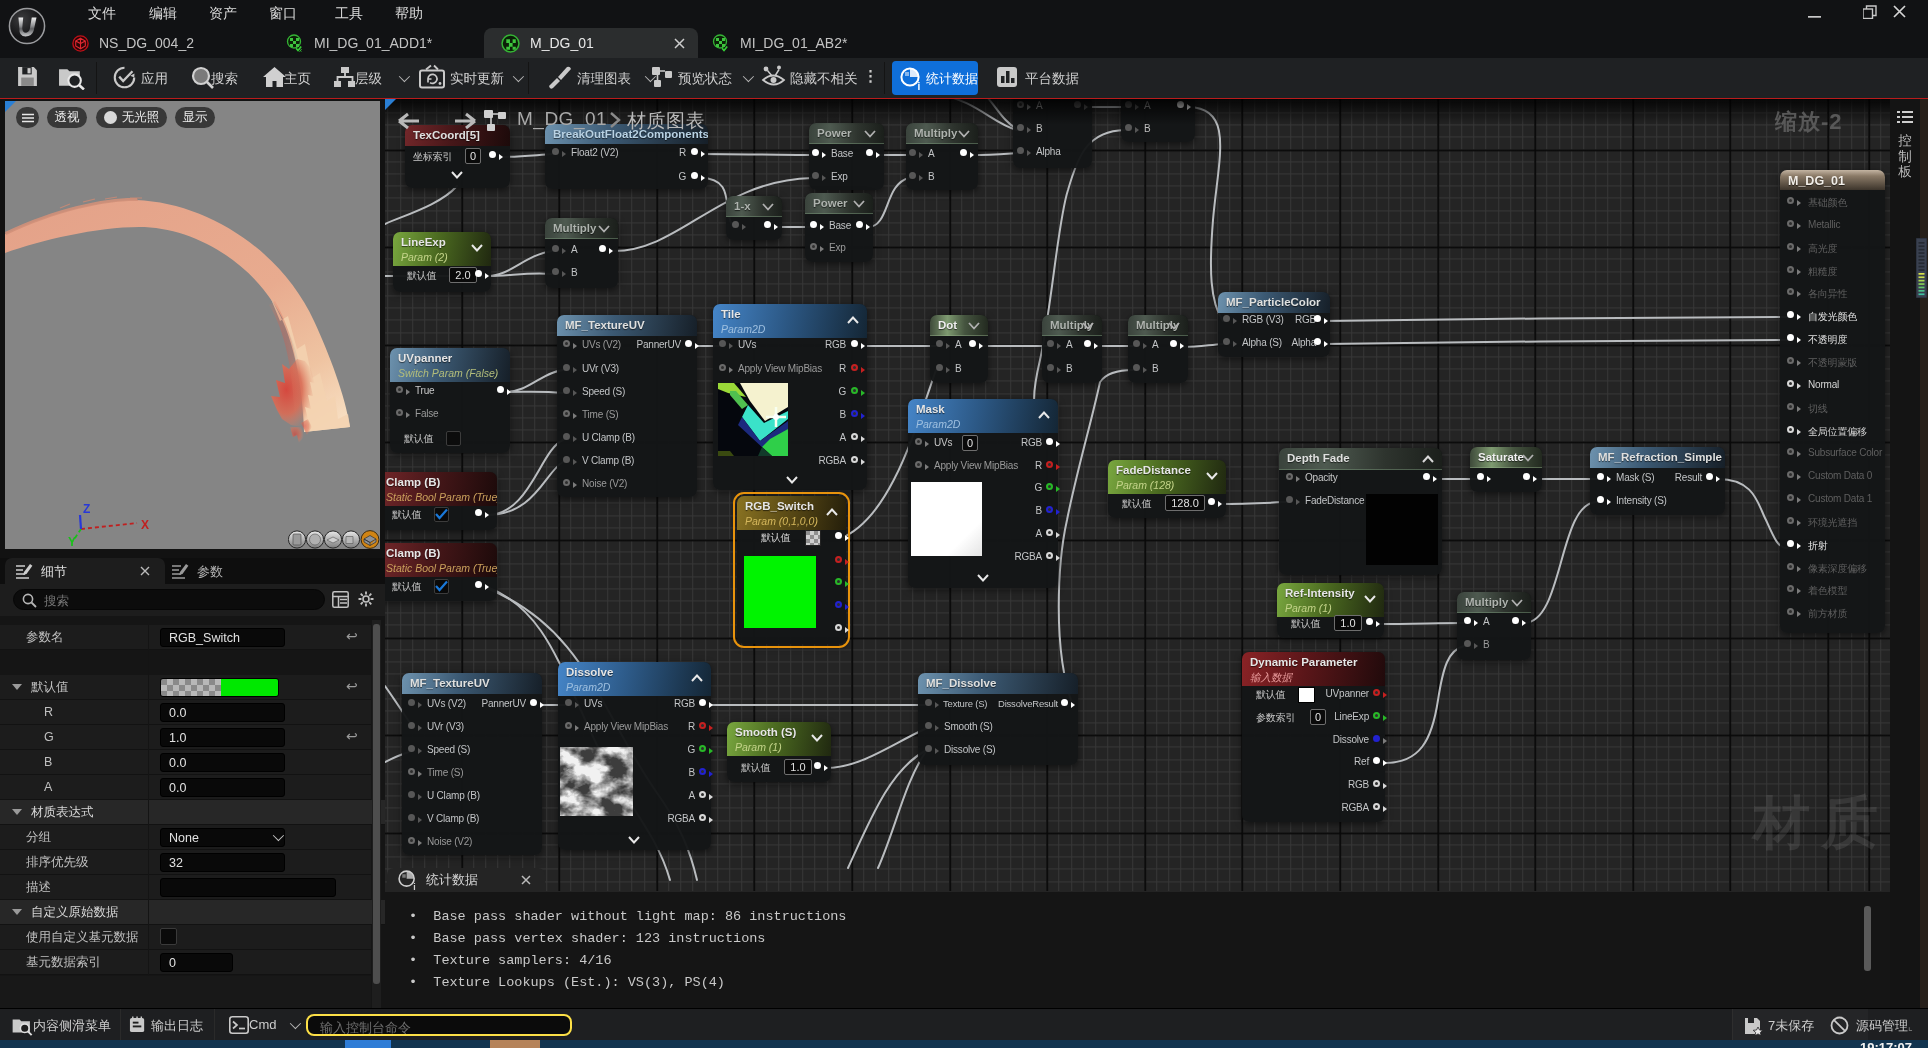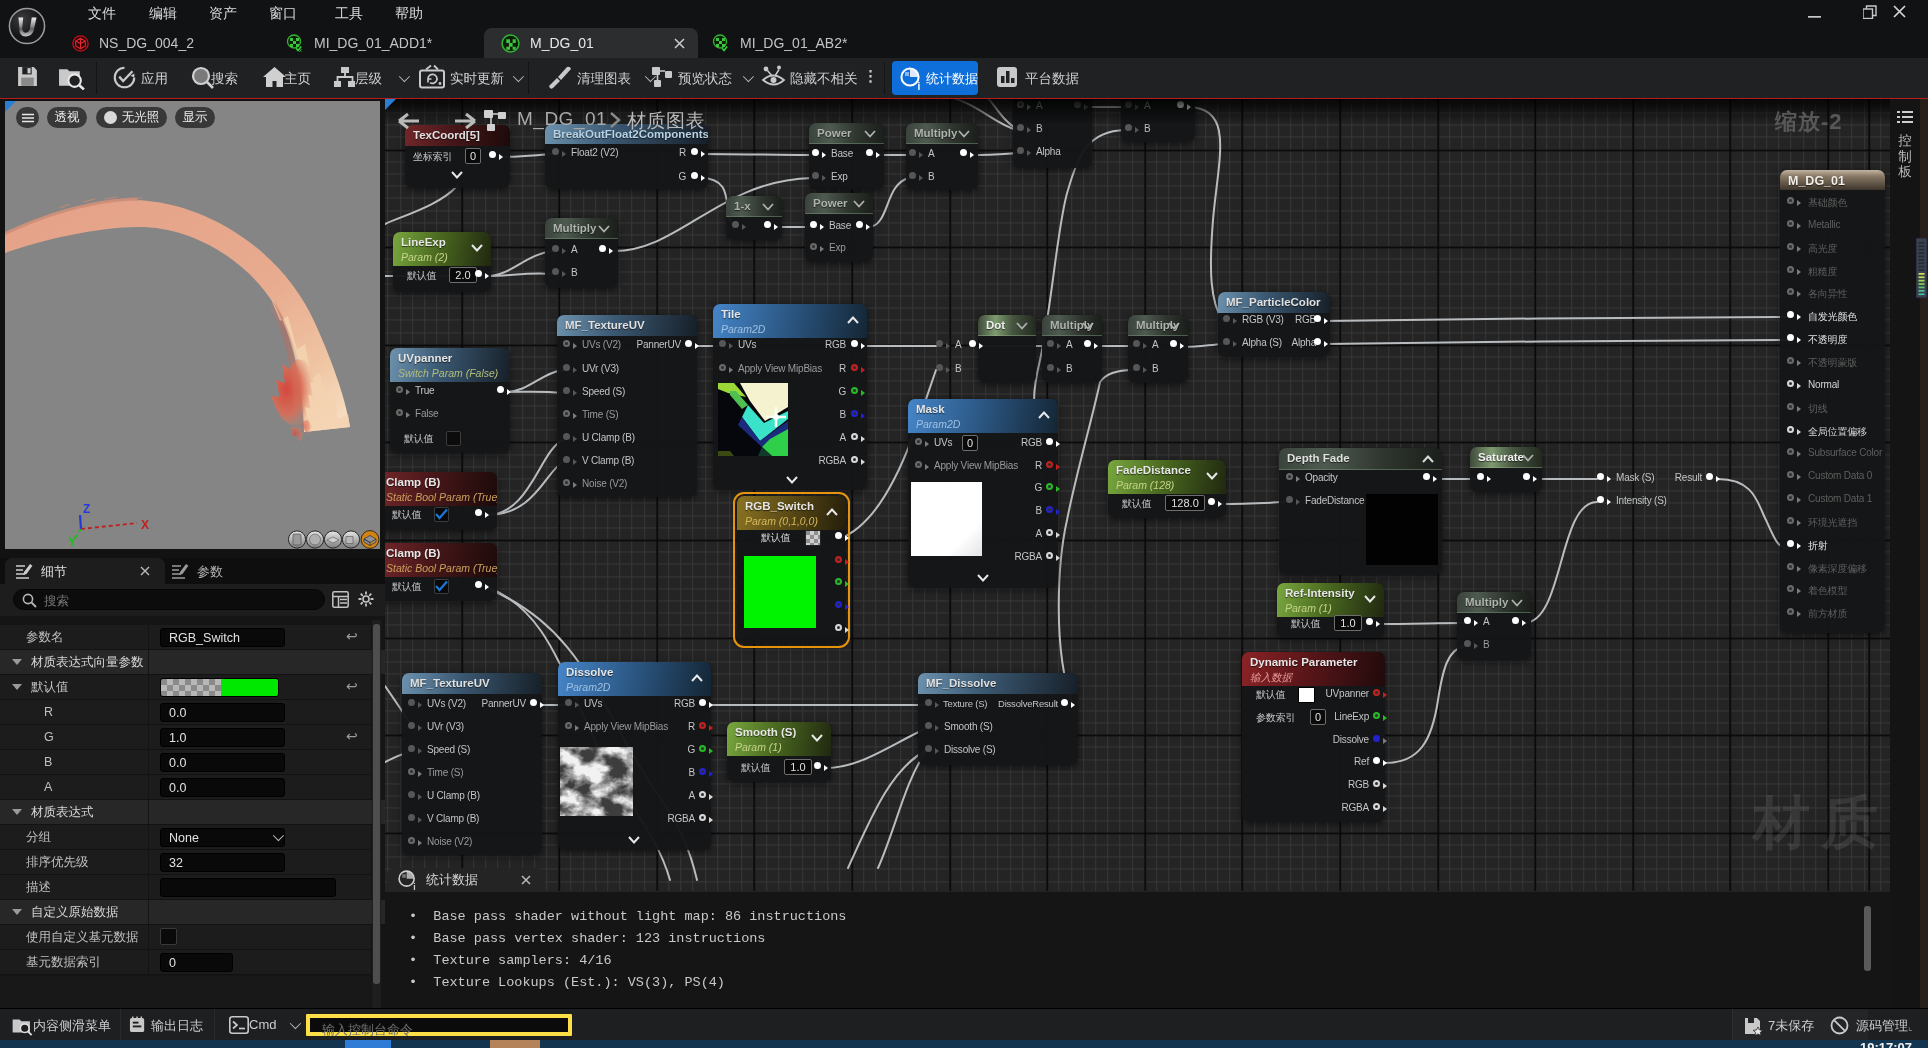--- a/index.html
+++ b/index.html
@@ -327,21 +327,20 @@
         <circle cx="9" cy="9" r="3" fill="none" stroke="#c2c2c2" stroke-width="1.6"></circle>
         <path d="M9 1.5 v3 M9 13.5 v3 M1.5 9 h3 M13.5 9 h3 M3.7 3.7 l2.1 2.1 M12.2 12.2 l2.1 2.1 M14.3 3.7 l-2.1 2.1 M5.8 12.2 l-2.1 2.1" stroke="#c2c2c2" stroke-width="1.8"></path>
       </svg>
     <div class="abs" style="left:0;top:58px;width:385px;height:9px;background:#151515"></div>
     <div class="abs" style="left:148px;top:67px;width:1px;height:351px;background:#141414;z-index:3"></div>
     <div class="drow" style="top:67px">
         <span class="dlabel" style="margin-left:26px">参数名</span>
       </div>
     <div class="dinput" style="top:70px;left:160px;width:125px">RGB_Switch</div>
       <span class="undo" style="top:70px">↩</span>
-    <div class="drow dcat" style="top:92px;width:385px"><span class="tri" style="margin-left:12px;margin-right:9px"></span>材质表达式向量参数</div>
     <div class="drow" style="top:117px">
         <span class="tri" style="margin-left:12px;margin-right:9px"></span>
         <span class="dlabel">默认值</span>
       </div>
     <div class="abs" style="top:120px;left:160px;width:119px;height:19px;border-radius:3px;overflow:hidden;border:1px solid #000">
       <div class="abs" style="left:0;top:0;width:60px;height:19px;background:repeating-conic-gradient(#b8b8b8 0% 25%, #8a8a8a 0% 50%) 0 0/12px 12px"></div>
       <div class="abs" style="left:60px;top:0;width:59px;height:19px;background:#00e800"></div>
     </div>
       <span class="undo" style="top:120px">↩</span>
     <div class="drow" style="top:142px">
@@ -511,21 +510,21 @@
       </div>
       <div class="node" style="left:328px;top:205px;width:154px;height:186px;">
         <div class="nh nh2 hblue">
           <span class="t">Tile</span>
           <span class="s" style="color:#9fc0e0">Param2D</span>
           <svg class="abs" style="right:8px;top:12px" width="12" height="8">
             <path d="M1 7 L6 1.5 L11 7" stroke="#e8e8e8" stroke-width="2" fill="none"></path>
           </svg>
         </div>
       </div>
-      <div class="node" style="left:545px;top:216px;width:58px;height:68px;margin-left:48px;">
+      <div class="node" style="left:545px;top:216px;width:58px;height:68px;">
         <div class="nh hsage" style="height:21px">
           <span class="t" style="color:#f0f0f0">Dot</span>
           <svg class="abs" style="right:8px;top:7px" width="12" height="8">
             <path d="M1 1 L6 6.5 L11 1" stroke="#b0b0b0" stroke-width="1.8" fill="none"></path>
           </svg>
         </div>
       </div>
       <div class="node" style="left:657px;top:216px;width:60px;height:68px;">
         <div class="nh hdark" style="height:21px">
           <span class="t" style="color:#aeb3ae">Multiply</span>
@@ -593,20 +592,25 @@
             <path d="M1 7 L6 1.5 L11 7" stroke="#d8d8d8" stroke-width="2" fill="none"></path>
           </svg>
         </div>
       </div>
       <div class="node" style="left:1085px;top:348px;width:72px;height:45px;">
         <div class="nh hsage" style="height:21px">
           <span class="t" style="color:#f0f0f0">Saturate</span>
           <svg class="abs" style="right:8px;top:7px" width="12" height="8">
             <path d="M1 1 L6 6.5 L11 1" stroke="#b0b0b0" stroke-width="1.8" fill="none"></path>
           </svg>
+        </div>
+      </div>
+      <div class="node" style="left:1205px;top:348px;width:135px;height:68px;">
+        <div class="nh hsteel" style="height:21px">
+          <span class="t" style="color:#dfe0df">MF_Refraction_Simple</span>
         </div>
       </div>
       <div class="node" style="left:892px;top:484px;width:107px;height:55px;">
         <div class="nh nh2 hgreen">
           <span class="t">Ref-Intensity</span>
           <span class="s" style="color:#c4d48a">Param (1)</span>
           <svg class="abs" style="right:8px;top:12px" width="12" height="8">
             <path d="M1 1 L6 6.5 L11 1" stroke="#e8e8e8" stroke-width="2" fill="none"></path>
           </svg>
         </div>
@@ -1050,21 +1054,21 @@
       </svg>
     <span class="abs" style="left:151px;top:8px">输出日志</span>
     <div class="abs" style="left:214px;top:0;width:1px;height:32px;background:#2a2a2a"></div>
     <svg class="abs" style="left:229px;top:7px" width="20" height="18" viewBox="0 0 20 18">
         <rect x="0.8" y="0.8" width="18.4" height="16.4" rx="2.5" fill="none" stroke="#c9c9c9" stroke-width="1.6"></rect>
         <path d="M4 5.5 l4 3.5 l-4 3.5" fill="none" stroke="#c9c9c9" stroke-width="1.7"></path>
         <path d="M10 12.5 h6" stroke="#c9c9c9" stroke-width="1.7"></path>
       </svg>
     <span class="abs" style="left:249px;top:8px">Cmd</span>
     <span class="abs chevdn" style="left:283px;top:12px"></span>
-    <div class="abs" style="left:306px;top:5px;width:266px;height:22px;background:#0b0b0b;border:4px solid #fde047;border-radius:1px">
+    <div class="abs" style="left:306px;top:5px;width:266px;height:22px;background:#0b0b0b;border:2px solid #fde047;border-radius:8px">
       <span class="abs" style="left:12px;top:3px;color:#6e6e6e">输入控制台命令</span>
     </div>
     <div class="abs" style="left:1732px;top:0;width:136px;height:32px;background:#242527;border-left:1px solid #2e2e2e"></div>
     <svg class="abs" style="left:1744px;top:8px" width="20" height="18" viewBox="0 0 20 18">
         <path d="M1 1 h12 l3 3 v13 h-15z" fill="#c9c9c9"></path>
         <rect x="4" y="1" width="6" height="5" fill="#242527"></rect>
         <path d="M14 10 l1.5 3 l3.3 .3 l-2.5 2.2 l.8 3.2 l-3.1-1.8 l-3.1 1.8 l.8-3.2 l-2.5-2.2 l3.3-.3z" fill="#e8e8e8" stroke="#242527" stroke-width=".8"></path>
       </svg>
     <span class="abs" style="left:1768px;top:8px">7未保存</span>
     <svg class="abs" style="left:1830px;top:7px" width="19" height="19" viewBox="0 0 19 19">

